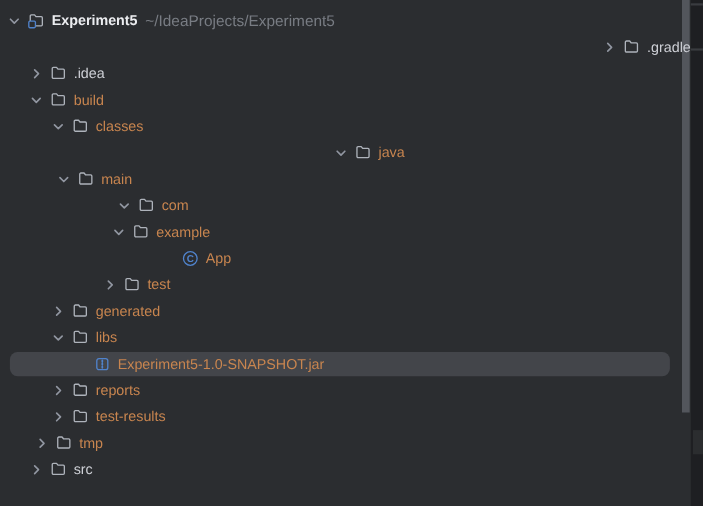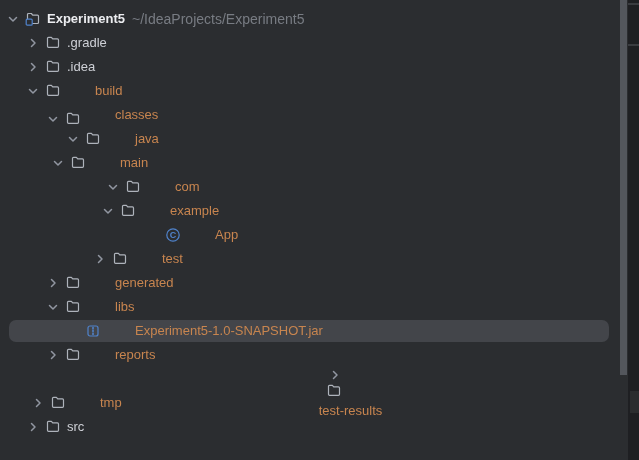--- a/index.html
+++ b/index.html
@@ -26,21 +26,21 @@
     display:flex;align-items:center;justify-content:center;
   }
   .chevron svg{display:block;}
   .icon{
     width:16px;height:16px;flex:none;margin-right:6px;
     display:flex;align-items:center;justify-content:center;
   }
   .icon svg{display:block;}
   .label{font-size:13px;color:var(--text-normal,#CED0D6);line-height:24px;}
   .row.role-root .label{font-weight:bold;color:var(--text-root,#ECEDF0);}
-  .row.role-excluded .label{color:var(--text-excluded,#C8854F);margin-left:28px;}
+  .row.role-excluded .label{color:var(--text-excluded,#C8854F);}
   .path{font-size:14px;color:var(--text-path,#787C83);margin-left:7px;}
   .scrollbar-thumb{
     position:absolute;left:620px;top:0;width:7px;height:375px;
     background:var(--scrollbar,#53565C);
   }
   .edge-strip{
     position:absolute;left:628px;top:0;width:11px;height:460px;
     background:var(--editor-strip,#1E1F22);
   }
   .edge-line{position:absolute;left:0;width:11px;height:2px;background:#3A3C40;}
@@ -62,73 +62,73 @@
       </span>
     <span class="icon">
         <svg xmlns="http://www.w3.org/2000/svg" width="16" height="16" viewBox="0 0 16 16">
           <path d="M2.5 11.5v-8c0-.55.45-1 1-1h2.9l1.3 1.6h4.8c.55 0 1 .45 1 1v6.4c0 .55-.45 1-1 1h-9c-.55 0-1-.45-1-1z" fill="none" stroke="#AEB3BB" stroke-width="1.2" stroke-linejoin="round"></path>
           <rect x="1.2" y="8.2" width="6" height="6" rx="1" fill="#2B2D30" stroke="#5083CC" stroke-width="1.2"></rect>
         </svg>
       </span>
     <span class="label">Experiment5</span>
   <span class="path">~/IdeaProjects/Experiment5</span>
     </div>
+    <div class="row role-normal" style="padding-left: 25px; justify-content: flex-end;">
+    <span class="chevron">
+        <svg xmlns="http://www.w3.org/2000/svg" width="16" height="16" viewBox="0 0 16 16">
+          <path d="M6.5 4.5 10 8l-3.5 3.5" fill="none" stroke="#9196A1" stroke-width="1.5" stroke-linecap="round" stroke-linejoin="round"></path>
+        </svg>
+      </span>
+    <span class="icon">
+        <svg xmlns="http://www.w3.org/2000/svg" width="16" height="16" viewBox="0 0 16 16">
+          <path d="M2.5 12.5v-8c0-.55.45-1 1-1h2.9l1.3 1.6h4.8c.55 0 1 .45 1 1v6.4c0 .55-.45 1-1 1h-9c-.55 0-1-.45-1-1z" fill="none" stroke="#AEB3BB" stroke-width="1.2" stroke-linejoin="round" transform="translate(0,-1.2)"></path>
+        </svg>
+      </span>
+    <span class="label">.gradle</span>
+  </div>
     <div class="row role-normal" style="padding-left: 25px;">
     <span class="chevron">
         <svg xmlns="http://www.w3.org/2000/svg" width="16" height="16" viewBox="0 0 16 16">
           <path d="M6.5 4.5 10 8l-3.5 3.5" fill="none" stroke="#9196A1" stroke-width="1.5" stroke-linecap="round" stroke-linejoin="round"></path>
         </svg>
       </span>
     <span class="icon">
         <svg xmlns="http://www.w3.org/2000/svg" width="16" height="16" viewBox="0 0 16 16">
           <path d="M2.5 12.5v-8c0-.55.45-1 1-1h2.9l1.3 1.6h4.8c.55 0 1 .45 1 1v6.4c0 .55-.45 1-1 1h-9c-.55 0-1-.45-1-1z" fill="none" stroke="#AEB3BB" stroke-width="1.2" stroke-linejoin="round" transform="translate(0,-1.2)"></path>
         </svg>
       </span>
-    <span class="label">.gradle</span>
-  </div>
-    <div class="row role-normal" style="padding-left: 25px;">
-    <span class="chevron">
-        <svg xmlns="http://www.w3.org/2000/svg" width="16" height="16" viewBox="0 0 16 16">
-          <path d="M6.5 4.5 10 8l-3.5 3.5" fill="none" stroke="#9196A1" stroke-width="1.5" stroke-linecap="round" stroke-linejoin="round"></path>
-        </svg>
-      </span>
-    <span class="icon">
-        <svg xmlns="http://www.w3.org/2000/svg" width="16" height="16" viewBox="0 0 16 16">
-          <path d="M2.5 12.5v-8c0-.55.45-1 1-1h2.9l1.3 1.6h4.8c.55 0 1 .45 1 1v6.4c0 .55-.45 1-1 1h-9c-.55 0-1-.45-1-1z" fill="none" stroke="#AEB3BB" stroke-width="1.2" stroke-linejoin="round" transform="translate(0,-1.2)"></path>
-        </svg>
-      </span>
     <span class="label">.idea</span>
   </div>
     <div class="row role-excluded" style="padding-left: 25px;">
     <span class="chevron">
         <svg xmlns="http://www.w3.org/2000/svg" width="16" height="16" viewBox="0 0 16 16">
           <path d="M4.5 6.5 8 10l3.5-3.5" fill="none" stroke="#9196A1" stroke-width="1.5" stroke-linecap="round" stroke-linejoin="round"></path>
         </svg>
       </span>
     <span class="icon">
         <svg xmlns="http://www.w3.org/2000/svg" width="16" height="16" viewBox="0 0 16 16">
           <path d="M2.5 12.5v-8c0-.55.45-1 1-1h2.9l1.3 1.6h4.8c.55 0 1 .45 1 1v6.4c0 .55-.45 1-1 1h-9c-.55 0-1-.45-1-1z" fill="none" stroke="#AEB3BB" stroke-width="1.2" stroke-linejoin="round" transform="translate(0,-1.2)"></path>
         </svg>
       </span>
     <span class="label">build</span>
   </div>
-    <div class="row role-excluded" style="padding-left: 45px; align-items: flex-end;">
+    <div class="row role-excluded" style="padding-left: 45px;">
     <span class="chevron">
         <svg xmlns="http://www.w3.org/2000/svg" width="16" height="16" viewBox="0 0 16 16">
           <path d="M4.5 6.5 8 10l3.5-3.5" fill="none" stroke="#9196A1" stroke-width="1.5" stroke-linecap="round" stroke-linejoin="round"></path>
         </svg>
       </span>
     <span class="icon">
         <svg xmlns="http://www.w3.org/2000/svg" width="16" height="16" viewBox="0 0 16 16">
           <path d="M2.5 12.5v-8c0-.55.45-1 1-1h2.9l1.3 1.6h4.8c.55 0 1 .45 1 1v6.4c0 .55-.45 1-1 1h-9c-.55 0-1-.45-1-1z" fill="none" stroke="#AEB3BB" stroke-width="1.2" stroke-linejoin="round" transform="translate(0,-1.2)"></path>
         </svg>
       </span>
     <span class="label">classes</span>
   </div>
-    <div class="row role-excluded" style="padding-left: 65px;">
+    <div class="row role-excluded" style="padding-left: 42px; justify-content: center;">
     <span class="chevron">
         <svg xmlns="http://www.w3.org/2000/svg" width="16" height="16" viewBox="0 0 16 16">
           <path d="M4.5 6.5 8 10l3.5-3.5" fill="none" stroke="#9196A1" stroke-width="1.5" stroke-linecap="round" stroke-linejoin="round"></path>
         </svg>
       </span>
     <span class="icon">
         <svg xmlns="http://www.w3.org/2000/svg" width="16" height="16" viewBox="0 0 16 16">
           <path d="M2.5 12.5v-8c0-.55.45-1 1-1h2.9l1.3 1.6h4.8c.55 0 1 .45 1 1v6.4c0 .55-.45 1-1 1h-9c-.55 0-1-.45-1-1z" fill="none" stroke="#AEB3BB" stroke-width="1.2" stroke-linejoin="round" transform="translate(0,-1.2)"></path>
         </svg>
       </span>
@@ -238,21 +238,21 @@
           <path d="M6.5 4.5 10 8l-3.5 3.5" fill="none" stroke="#9196A1" stroke-width="1.5" stroke-linecap="round" stroke-linejoin="round"></path>
         </svg>
       </span>
     <span class="icon">
         <svg xmlns="http://www.w3.org/2000/svg" width="16" height="16" viewBox="0 0 16 16">
           <path d="M2.5 12.5v-8c0-.55.45-1 1-1h2.9l1.3 1.6h4.8c.55 0 1 .45 1 1v6.4c0 .55-.45 1-1 1h-9c-.55 0-1-.45-1-1z" fill="none" stroke="#AEB3BB" stroke-width="1.2" stroke-linejoin="round" transform="translate(0,-1.2)"></path>
         </svg>
       </span>
     <span class="label">reports</span>
   </div>
-    <div class="row role-excluded" style="padding-left: 45px; flex-direction: column;">
+    <div class="row role-excluded" style="padding-left: 45px;">
     <span class="chevron">
         <svg xmlns="http://www.w3.org/2000/svg" width="16" height="16" viewBox="0 0 16 16">
           <path d="M6.5 4.5 10 8l-3.5 3.5" fill="none" stroke="#9196A1" stroke-width="1.5" stroke-linecap="round" stroke-linejoin="round"></path>
         </svg>
       </span>
     <span class="icon">
         <svg xmlns="http://www.w3.org/2000/svg" width="16" height="16" viewBox="0 0 16 16">
           <path d="M2.5 12.5v-8c0-.55.45-1 1-1h2.9l1.3 1.6h4.8c.55 0 1 .45 1 1v6.4c0 .55-.45 1-1 1h-9c-.55 0-1-.45-1-1z" fill="none" stroke="#AEB3BB" stroke-width="1.2" stroke-linejoin="round" transform="translate(0,-1.2)"></path>
         </svg>
       </span>

